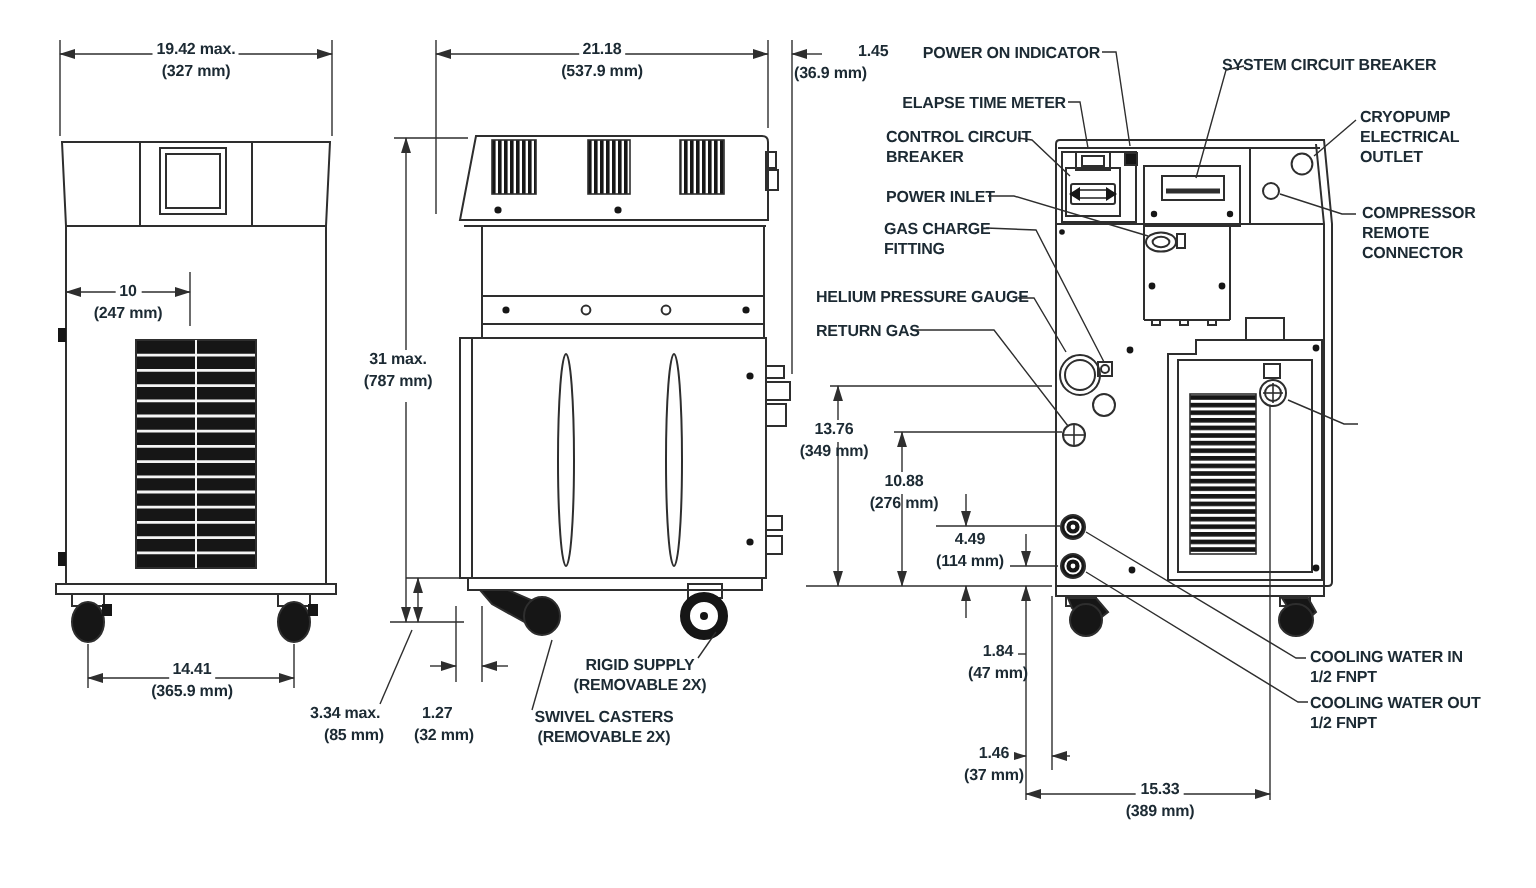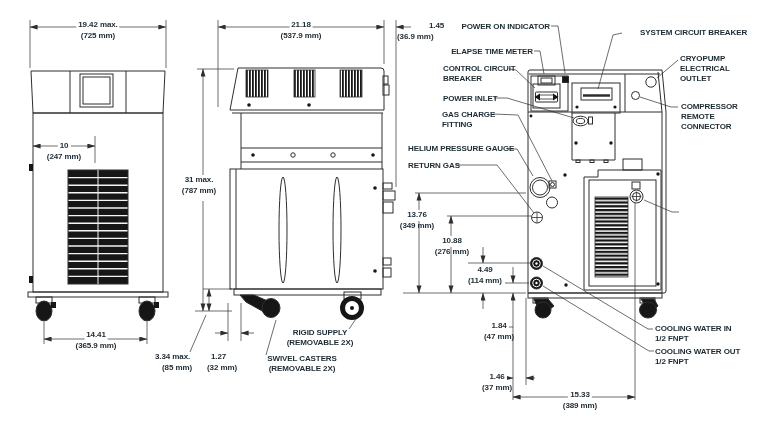--- a/index.html
+++ b/index.html
@@ -298,21 +298,21 @@
         <path d="M679,212 L672,212 L644,200"></path>
         <path d="M543,266 L648,329 L653,329"></path>
         <path d="M543,286 L649,351 L654,351"></path>
       </g>
     </g>
   </g>
 </svg>
 
 <div class="dimc" style="left:98px;top:20px">
   <span class="v">19.42 max.</span>
-  <span class="m">(725 mm)</span>
+  <span class="m">(327 mm)</span>
 </div>
 <div class="dimc" style="left:64px;top:141px">
   <span class="v">10</span>
   <span class="m">(247 mm)</span>
 </div>
 <div class="dimc" style="left:96px;top:330px">
   <span class="v">14.41</span>
   <span class="m">(365.9 mm)</span>
 </div>
 
@@ -362,21 +362,21 @@
   <span class="ln">GAS CHARGE</span>
   <span class="ln">FITTING</span>
 </div>
 <div class="lbl" style="left:408px;top:144px">
   <span class="ln">HELIUM PRESSURE GAUGE</span>
 </div>
 <div class="lbl" style="left:408px;top:161px">
   <span class="ln">RETURN GAS</span>
 </div>
 
-<div class="lbl" style="left:640px;top:28px">
+<div class="lbl" style="left:611px;top:28px">
   <span class="ln">SYSTEM CIRCUIT BREAKER</span>
 </div>
 <div class="lbl" style="left:680px;top:54px">
   <span class="ln">CRYOPUMP</span>
   <span class="ln">ELECTRICAL</span>
   <span class="ln">OUTLET</span>
 </div>
 <div class="lbl" style="left:681px;top:102px">
   <span class="ln">COMPRESSOR</span>
   <span class="ln">REMOTE</span>

